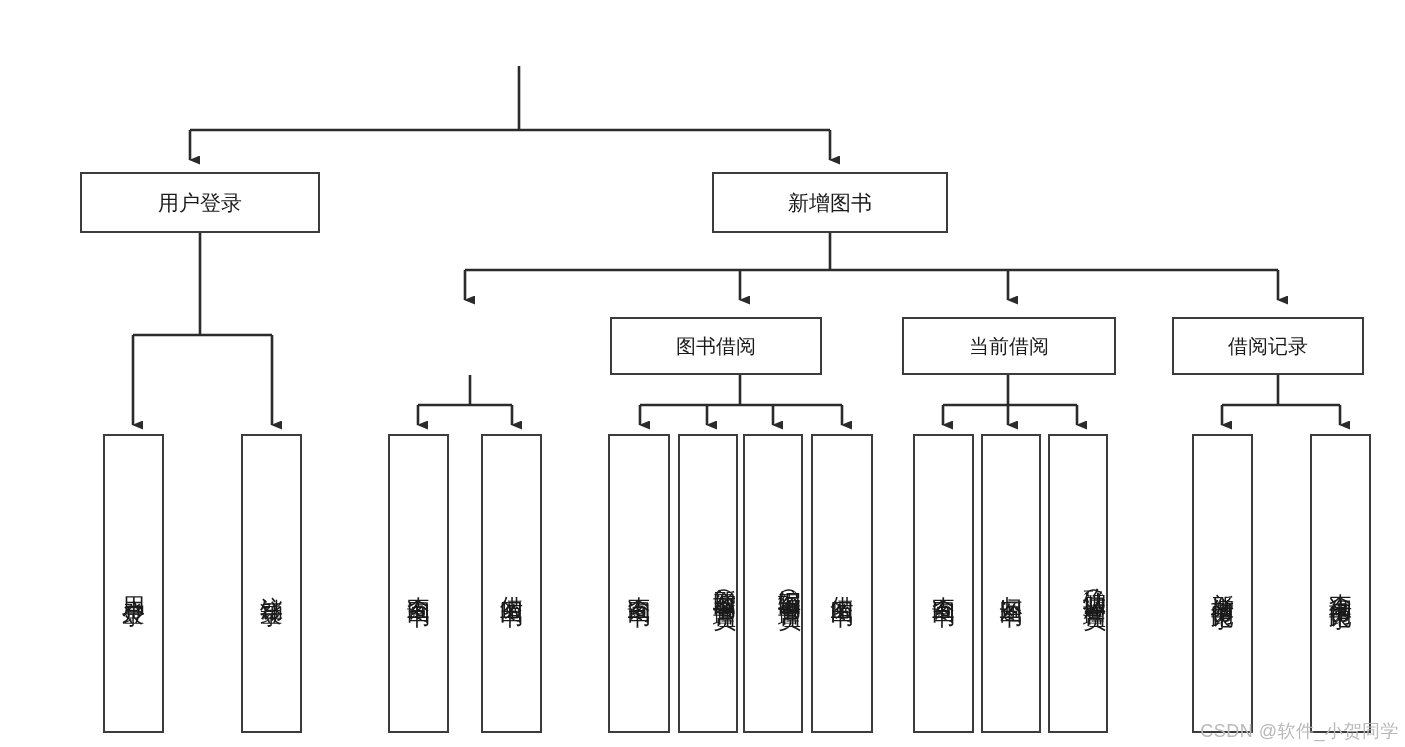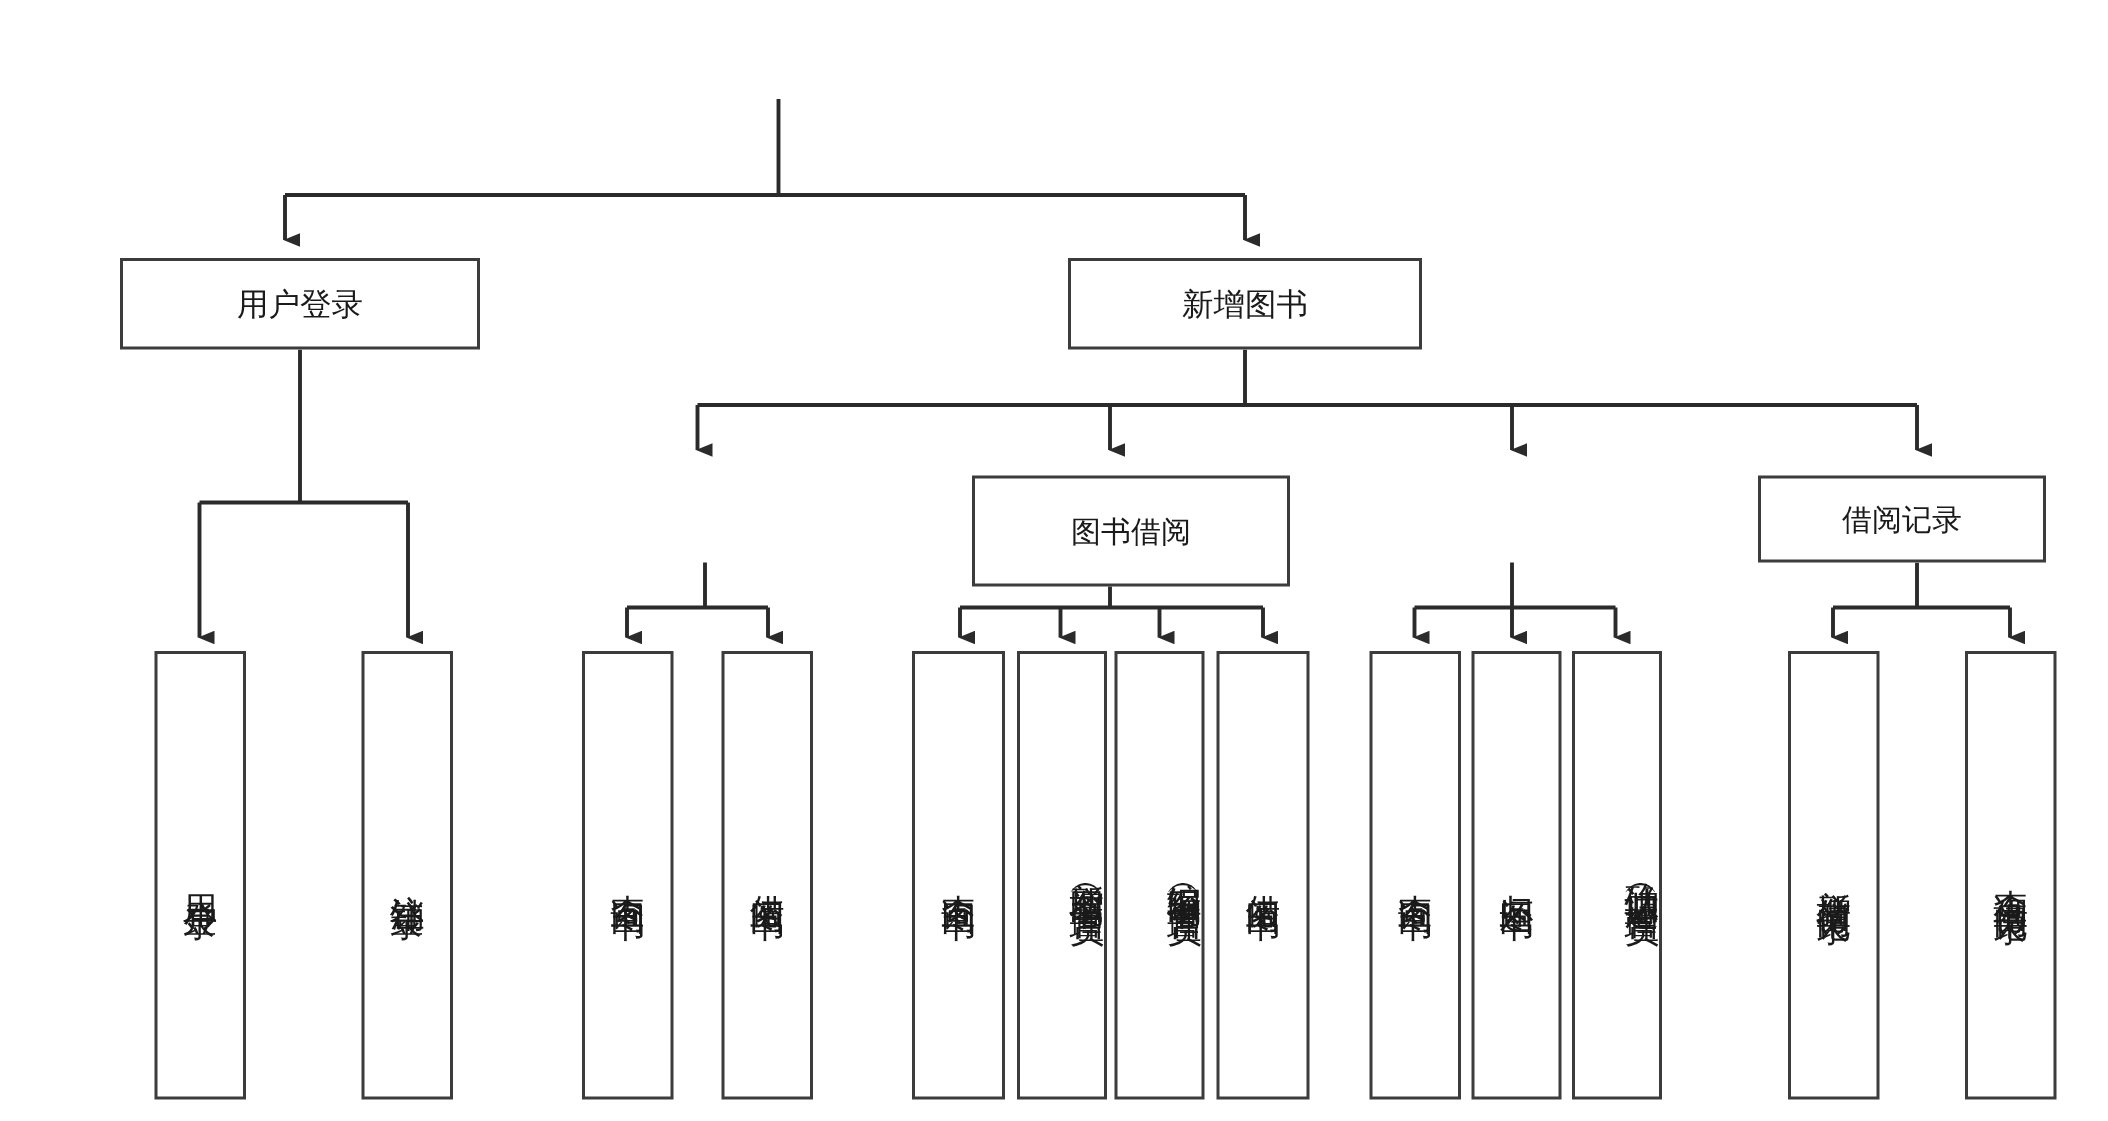--- a/index.html
+++ b/index.html
@@ -132,22 +132,25 @@
   </svg>
 
 
   <div class="node level1" style="left:80px; top:172px; width:240px; height:61px;">
     <span>用户登录</span>
   </div>
   <div class="node level1" style="left:712px; top:172px; width:236px; height:61px;">
     <span>新增图书</span>
   </div>
 
-  <div class="node level2" style="left:648px; top:317px; width:212px; height:74px;">
+  <div class="node level2" style="left:610px; top:317px; width:212px; height:58px;">
     <span>图书借阅</span>
+  </div>
+  <div class="node level2" style="left:902px; top:317px; width:214px; height:58px;">
+    <span>当前借阅</span>
   </div>
   <div class="node level2" style="left:1172px; top:317px; width:192px; height:58px;">
     <span>借阅记录</span>
   </div>
 
   <div class="node leaf align-center" style="left:103px; top:434px; width:61px; height:299px;">
     <span class="leaf-label">用户登录</span>
   </div>
   <div class="node leaf align-center" style="left:241px; top:434px; width:61px; height:299px;">
     <span class="leaf-label">注销登录</span>
@@ -183,14 +186,15 @@
     <span class="leaf-label">确认归还（管理员）</span>
   </div>
 
   <div class="node leaf align-center" style="left:1192px; top:434px; width:61px; height:299px;">
     <span class="leaf-label">新增借阅记录</span>
   </div>
   <div class="node leaf align-center" style="left:1310px; top:434px; width:61px; height:299px;">
     <span class="leaf-label">查询借阅记录</span>
   </div>
 
+  <div class="watermark">CSDN @软件_小贺同学</div>
 
 </div>
 
 </body></html>

